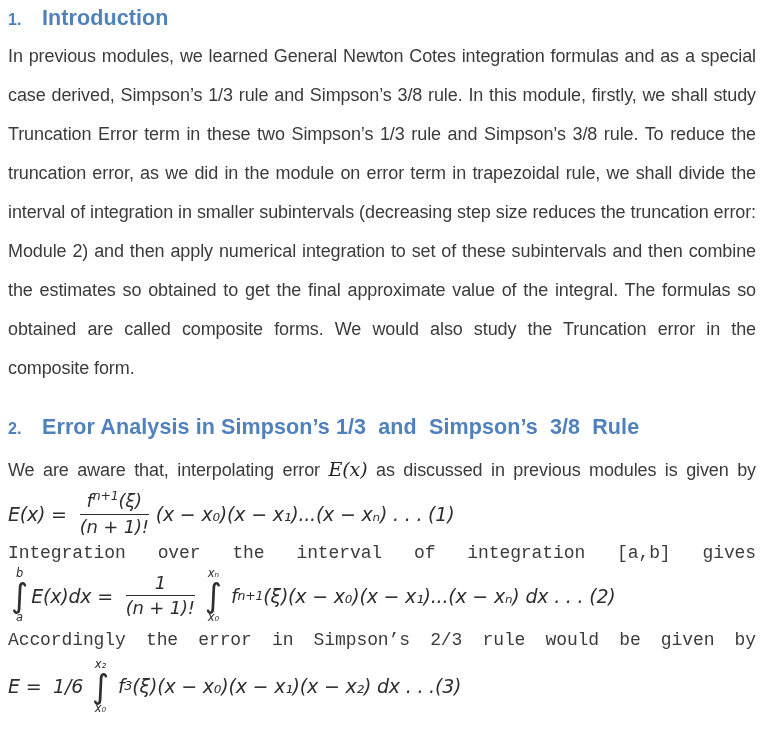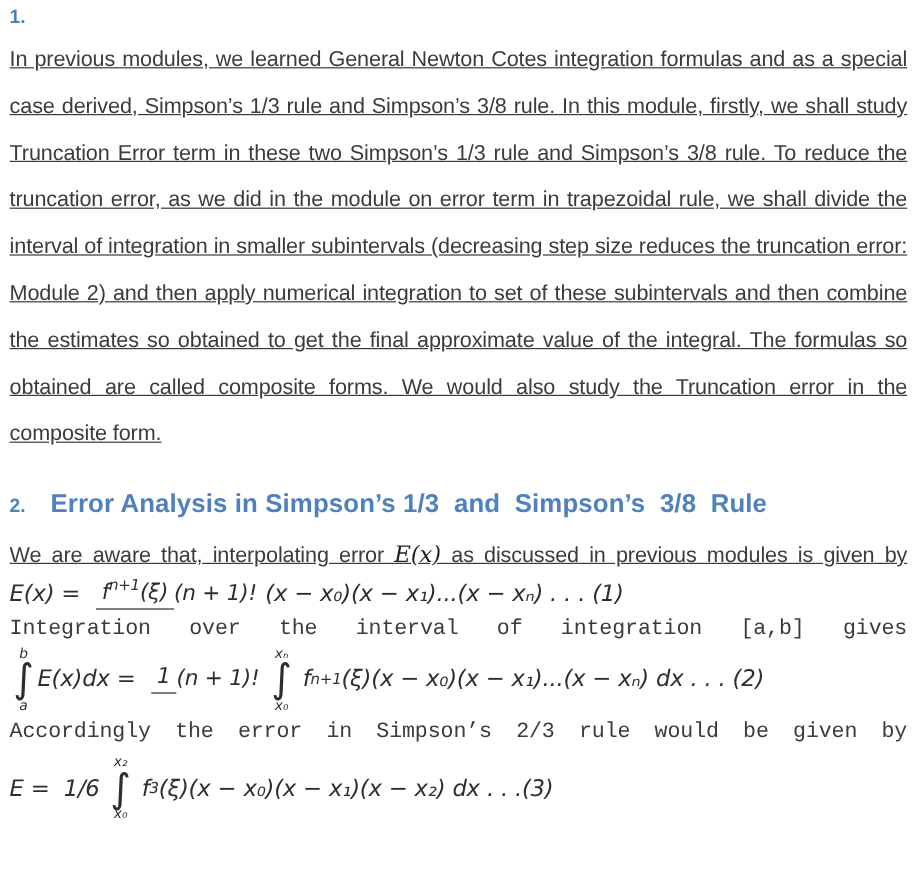--- a/index.html
+++ b/index.html
@@ -16,42 +16,42 @@
 
   
   .heading{display:flex;align-items:baseline;color:var(--heading-color);font-weight:bold;}
   .heading .hnum{font-size:16px;width:34px;flex:0 0 34px;}
   .heading .htitle{font-size:21.5px;white-space:pre-wrap;letter-spacing:0.1px;}
   .heading-2{margin-top:27px;}
 
   
   .body-par{
     font-size:18px;line-height:39px;letter-spacing:-0.1px;
-    text-align:justify;margin:6px 0 0 0;text-decoration:underline;
+    text-align:justify;margin:6px 0 0 0;
   }
   .one-line{line-height:26px;margin-top:16px;text-align-last:justify;}
   .stretch-line{
     font-size:18px;letter-spacing:-0.1px;line-height:24px;
     text-align:justify;text-align-last:justify;margin:4px 0 0 0;font-family:Liberation Mono, monospace;
   }
 
   
   .math-serif{
     font-family:"DejaVu Serif",serif;font-style:italic;font-size:19px;color:#222;
   }
 
   
   .equation{
     display:flex;align-items:center;color:var(--math-color);
     font-size:19px;margin:6px 0 0 0;
   }
   .mi{font-family:"DejaVu Sans",sans-serif;font-style:italic;letter-spacing:-0.2px;}
   .mspace{width:6px;flex:0 0 6px;}
   .frac{
-    display:inline-flex;flex-direction:row;align-items:stretch;text-align:center;
+    display:inline-flex;flex-direction:column;align-items:stretch;text-align:center;
     margin:0 7px;font-size:18px;line-height:1.15;
   }
   .frac .num{padding:0 5px 2px 5px;border-bottom:1.7px solid var(--math-color);}
   .frac .den{padding-top:2px;font-style:italic;}
   sup.msup{font-size:12.5px;line-height:0;vertical-align:super;}
   .intgrp{
     display:inline-flex;flex-direction:column;align-items:center;
     line-height:1;margin:0 3px;
   }
   .intgrp .lim{font-family:"DejaVu Sans",sans-serif;font-style:italic;font-size:11.5px;line-height:1.1;}
@@ -61,20 +61,21 @@
   .eq2{margin-top:2px;}
   .eq3{margin-top:6px;}
 </style>
 </head>
 <body style="background: rgb(255, 255, 255);">
 
 <div class="page">
 
   <div class="heading">
     <span class="hnum">1.</span>
+    <span class="htitle">Introduction</span>
   </div>
 
   <p class="body-par">In previous modules, we learned General Newton Cotes integration formulas and as a special case derived, Simpson’s 1/3 rule and Simpson’s 3/8 rule. In this module, firstly, we shall study Truncation Error term in these two Simpson’s 1/3 rule and Simpson’s 3/8 rule. To reduce the truncation error, as we did in the module on error term in trapezoidal rule, we shall divide the interval of integration in smaller subintervals (decreasing step size reduces the truncation error: Module 2) and then apply numerical integration to set of these subintervals and then combine the estimates so obtained to get the final approximate value of the integral. The formulas so obtained are called composite forms. We would also study the Truncation error in the composite form.</p>
 
   <div class="heading heading-2">
     <span class="hnum">2.</span>
     <span class="htitle">Error Analysis in Simpson’s 1/3  and  Simpson’s  3/8  Rule</span>
   </div>
 
   <p class="body-par one-line"><span>We are aware that, interpolating error </span><span class="math-serif">E(x)</span><span> as discussed in previous modules is given by</span></p>

